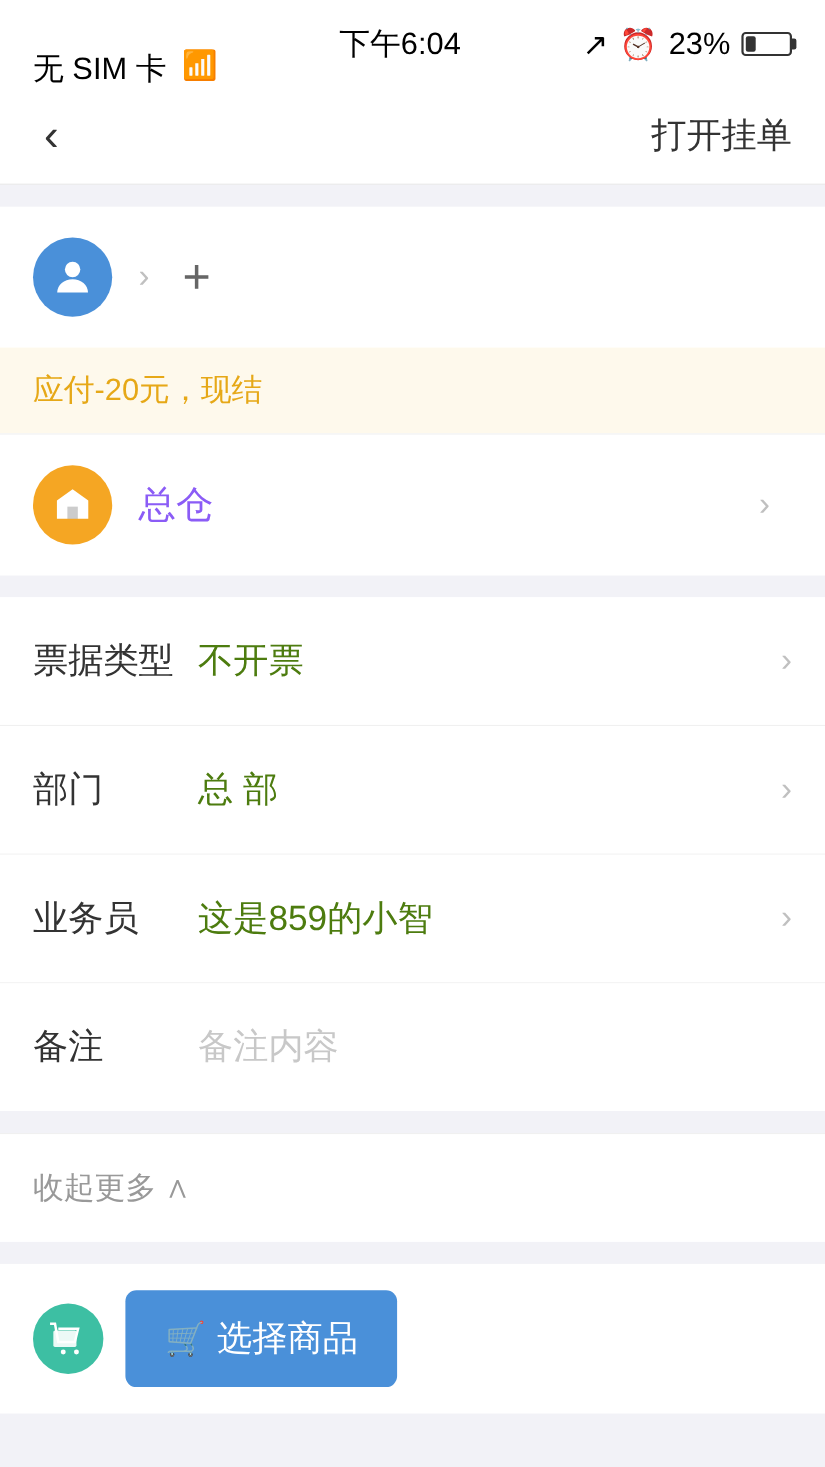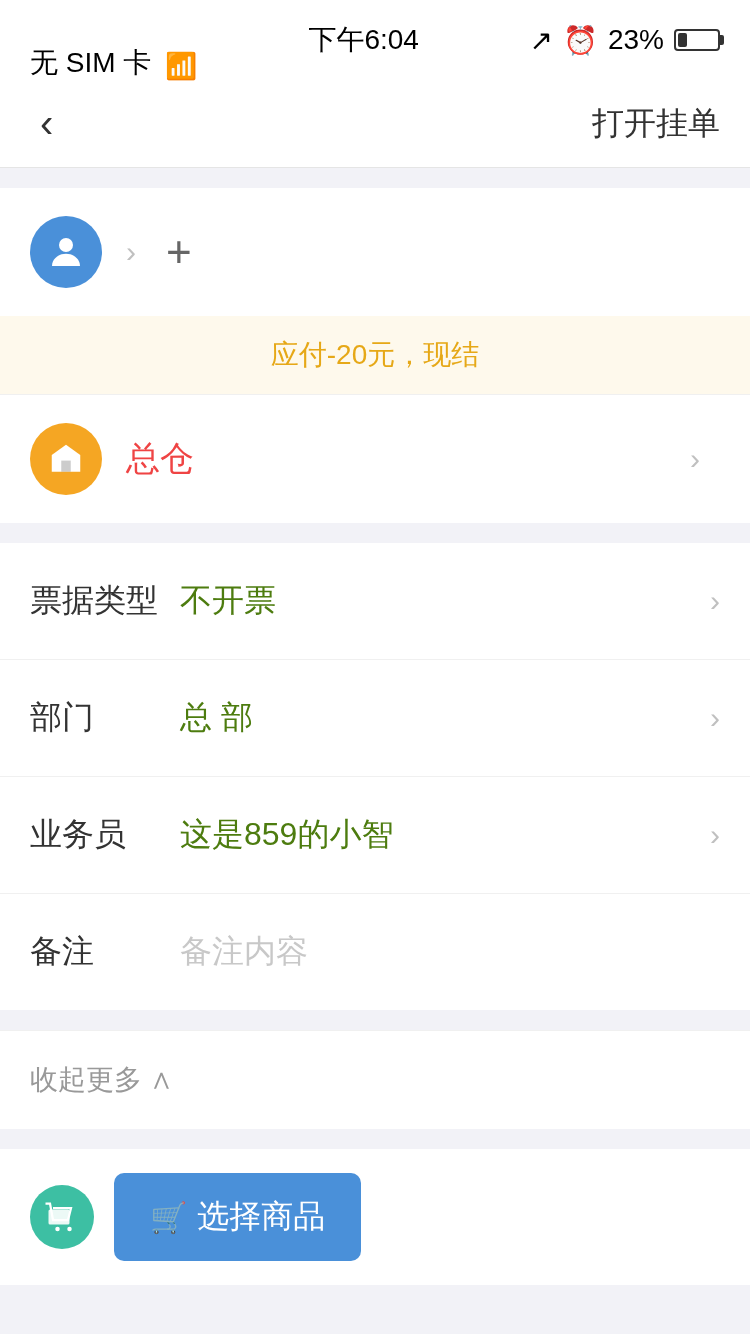--- a/index.html
+++ b/index.html
@@ -17,21 +17,21 @@
     .status-bar {
       height: 80px;
       background: #fff;
       display: flex;
       align-items: center;
       justify-content: space-between;
       padding: 0 30px;
       font-size: 28px;
       font-weight: 500;
     }
-    .status-left { display: flex; align-items: flex-end; gap: 14px; margin-top: 45px; }
+    .status-left { display: flex; align-items: flex-start; gap: 14px; margin-top: 45px; }
     .status-right { display: flex; align-items: center; gap: 10px; }
     .wifi-icon { font-size: 26px; }
     .battery-bar {
       width: 46px; height: 22px;
       border: 2px solid #333;
       border-radius: 4px;
       position: relative;
       display: flex;
       align-items: center;
       padding: 2px;
@@ -133,21 +133,20 @@
       cursor: pointer;
       padding: 0 10px;
     }
 
     
     .notice-banner {
       background: #fef9ec;
       padding: 20px 30px;
       font-size: 28px;
       color: #e6a817;
-      text-align: center;
     }
 
     
     .warehouse-row {
       display: flex;
       align-items: center;
       padding: 28px 30px;
       background: #fff;
       border-top: 1px solid #f0f0f0;
     }
@@ -158,21 +157,21 @@
       background: #f5a623;
       display: flex;
       align-items: center;
       justify-content: center;
       margin-right: 24px;
       flex-shrink: 0;
     }
     .warehouse-name {
       flex: 1;
       font-size: 34px;
-      color: #ef4444;
+      color: #8b5cf6;
     }
 
     
     .form-section {
       background: #fff;
       margin-top: 20px;
     }
     .form-row {
       display: flex;
       align-items: center;

